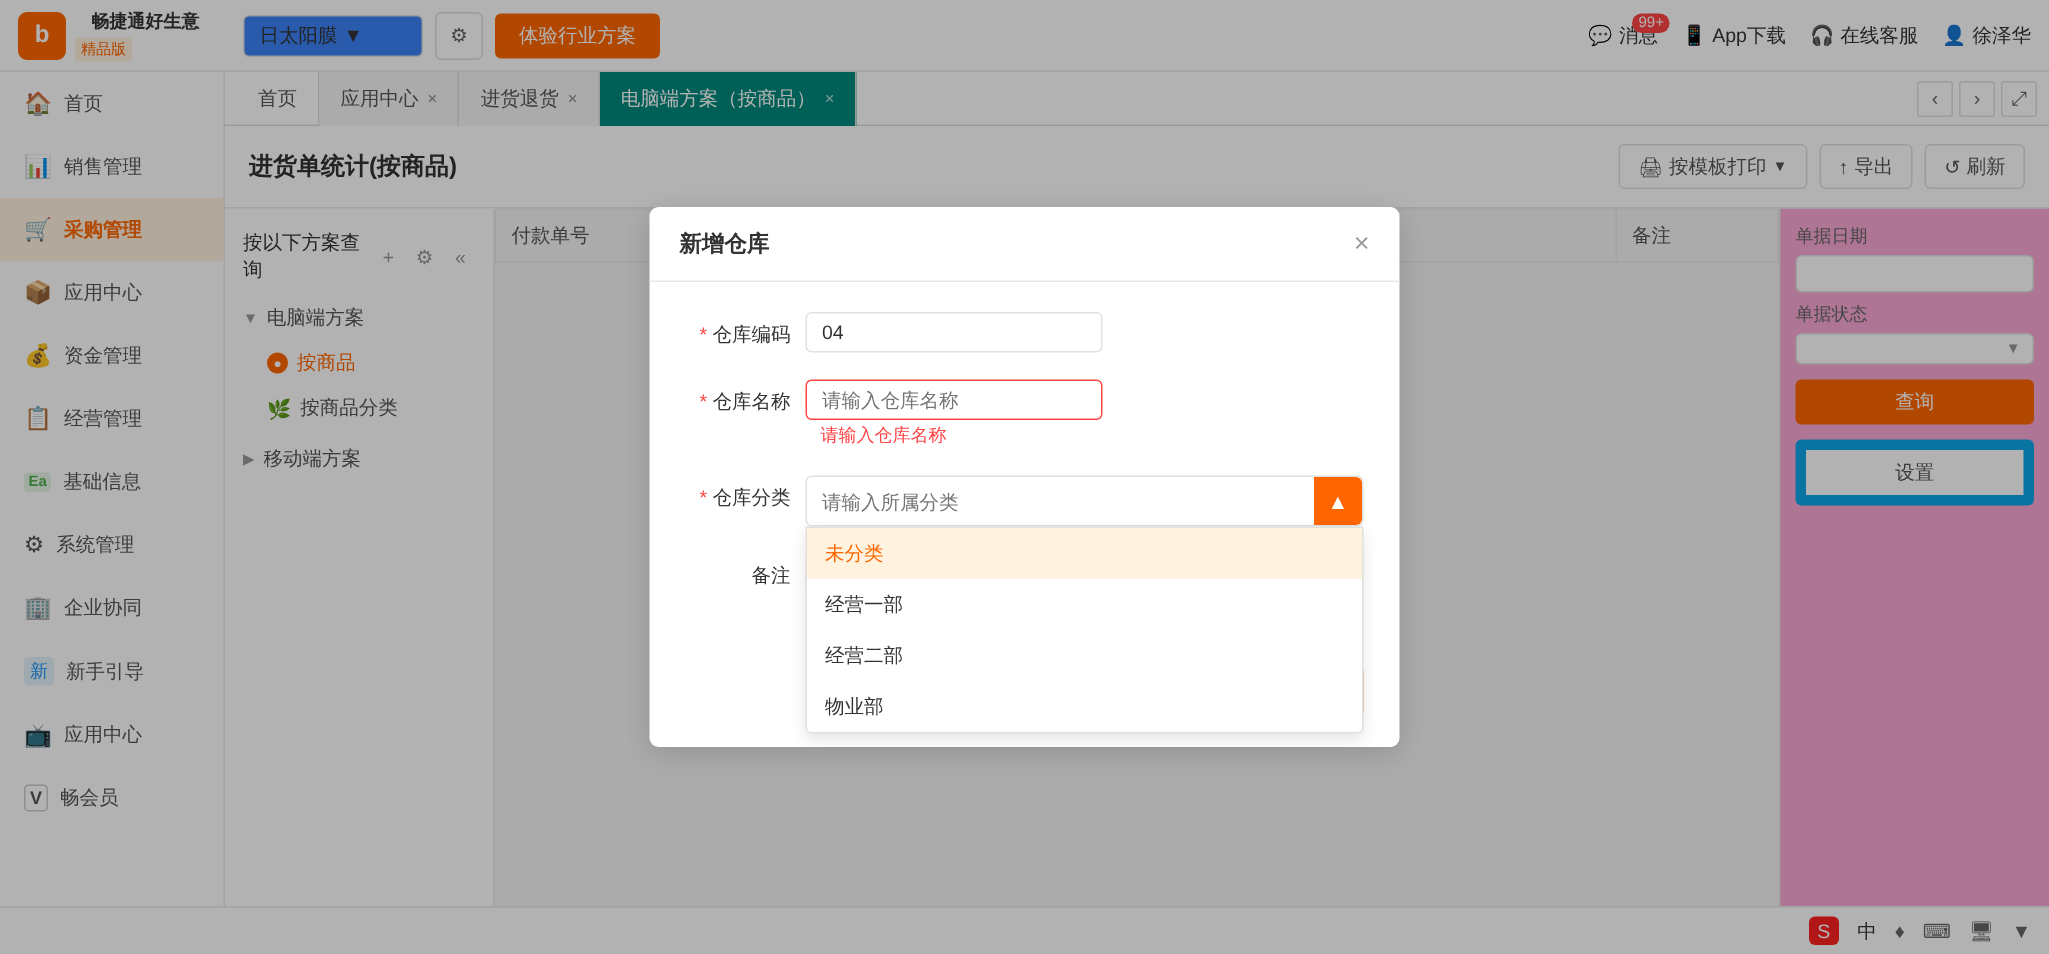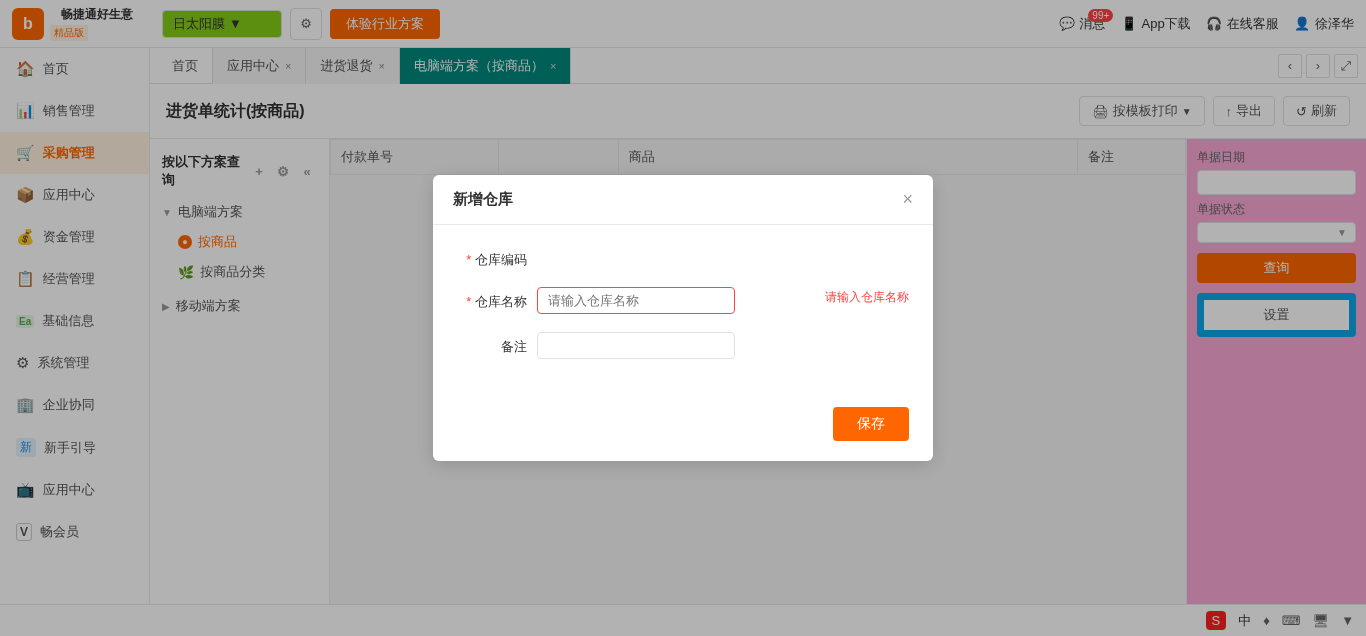--- a/index.html
+++ b/index.html
@@ -32,21 +32,21 @@
 
     .header-middle {
       flex: 1;
       display: flex;
       align-items: center;
       gap: 8px;
     }
     .store-selector {
       display: flex; align-items: center; gap: 4px;
       border: 1px solid #e0e0e0; border-radius: 4px;
-      padding: 4px 10px; background: #84cc16; cursor: pointer;
+      padding: 4px 10px; background: #3b82f6; cursor: pointer;
       min-width: 120px;
     }
     .store-selector span { color: #333; font-size: 13px; }
     .chevron { color: #999; font-size: 10px; }
 
     .gear-btn {
       width: 32px; height: 32px;
       border: 1px solid #e0e0e0; border-radius: 4px;
       display: flex; align-items: center; justify-content: center;
       cursor: pointer; background: #fff; color: #666;
@@ -137,21 +137,21 @@
 
     .content-body { display: flex; flex: 1; overflow: hidden; }
 
     
     .filter-panel {
       width: 180px; background: #fff; border-right: 1px solid #e8e8e8;
       padding: 8px 0; overflow-y: auto;
     }
     .filter-header {
       display: flex; align-items: center; justify-content: space-between;
-      padding: 6px 12px; font-size: 13px; color: #333; font-weight: bold;
+      padding: 6px 12px; font-size: 13px; color: #333; font-weight: normal;
     }
     .filter-header-icons { display: flex; gap: 4px; }
     .filter-header-icon { width: 20px; height: 20px; display: flex; align-items: center; justify-content: center; cursor: pointer; color: #999; font-size: 13px; }
     .filter-section { padding: 2px 0; }
     .filter-section-header {
       display: flex; align-items: center; gap: 6px;
       padding: 6px 12px; cursor: pointer; color: #555; font-size: 13px;
     }
     .filter-section-header .arrow { font-size: 10px; color: #999; }
     .filter-item {
@@ -505,37 +505,60 @@
       <span class="modal-title">新增仓库</span>
       <span class="modal-close">×</span>
     </div>
     <div class="modal-body">
 
       <div class="form-row">
         <div class="form-label">
           <span style="color:#ff4444;">*</span>
           <span>仓库编码</span>
         </div>
-      </div>
-
-      <div class="form-row" style="flex-direction:row;">
+        <div class="form-control-wrapper">
+          <input class="form-control" value="04" id="codeInput" style="">
+        </div>
+      </div>
+
+      <div class="form-row" style="flex-direction:column;">
         <div style="display:flex;align-items:flex-start;">
           <div class="form-label">
             <span style="color:#ff4444;">*</span>
             <span>仓库名称</span>
           </div>
           <div class="form-control-wrapper">
             <input class="form-control" style="border-color: rgb(255, 68, 68);" id="nameInput" placeholder="请输入仓库名称">
           </div>
         </div>
         <div style="padding-left:90px;margin-top:2px;">
           <span class="error-msg" style="position:static;">请输入仓库名称</span>
         </div>
       </div>
 
+      <div class="form-row">
+        <div class="form-label">
+          <span style="color:#ff4444;">*</span>
+          <span>仓库分类</span>
+        </div>
+        <div class="dropdown-wrapper">
+          <div class="dropdown-input-row">
+            <input class="dropdown-input" id="categoryInput" placeholder="请输入所属分类" style="">
+            <div class="dropdown-toggle">
+              <span>▲</span>
+            </div>
+          </div>
+          <div class="dropdown-list">
+            <div class="dropdown-item selected">未分类</div>
+            <div class="dropdown-item">经营一部</div>
+            <div class="dropdown-item">经营二部</div>
+            <div class="dropdown-item">物业部</div>
+          </div>
+        </div>
+      </div>
 
       <div class="form-row">
         <div class="form-label">
           <span>备注</span>
         </div>
         <div class="form-control-wrapper">
           <input class="form-control" style="">
         </div>
       </div>
 

